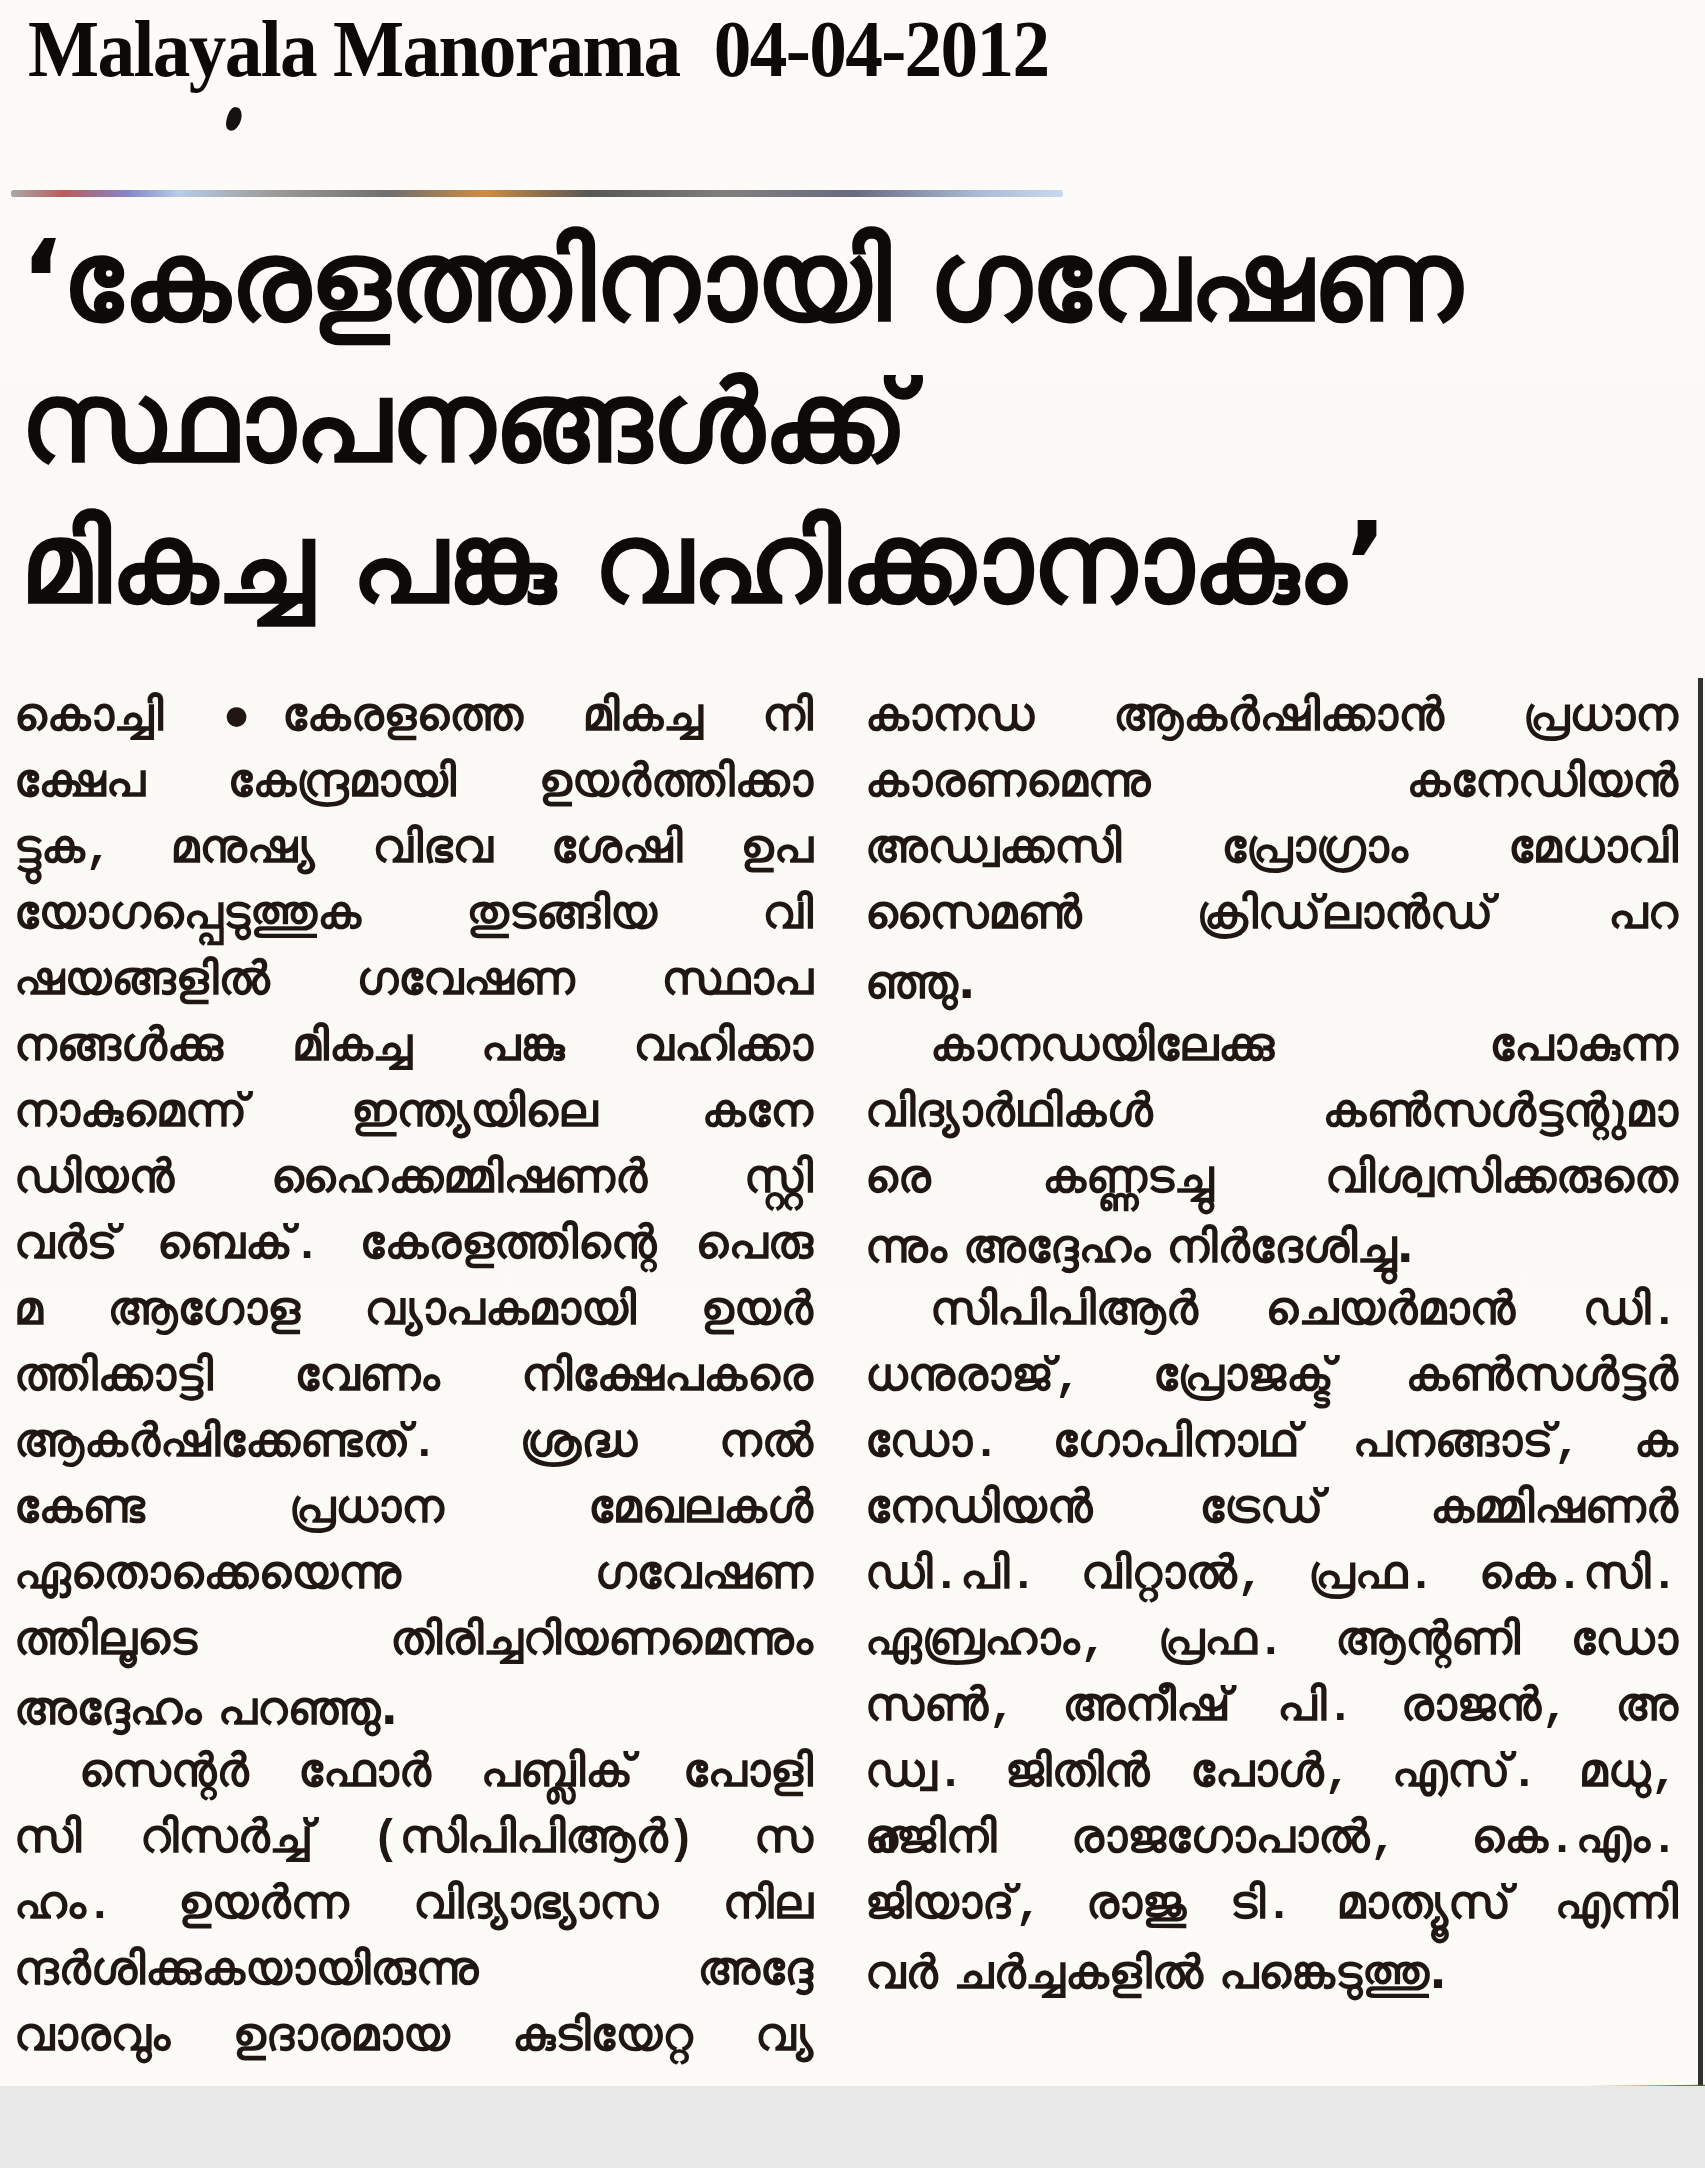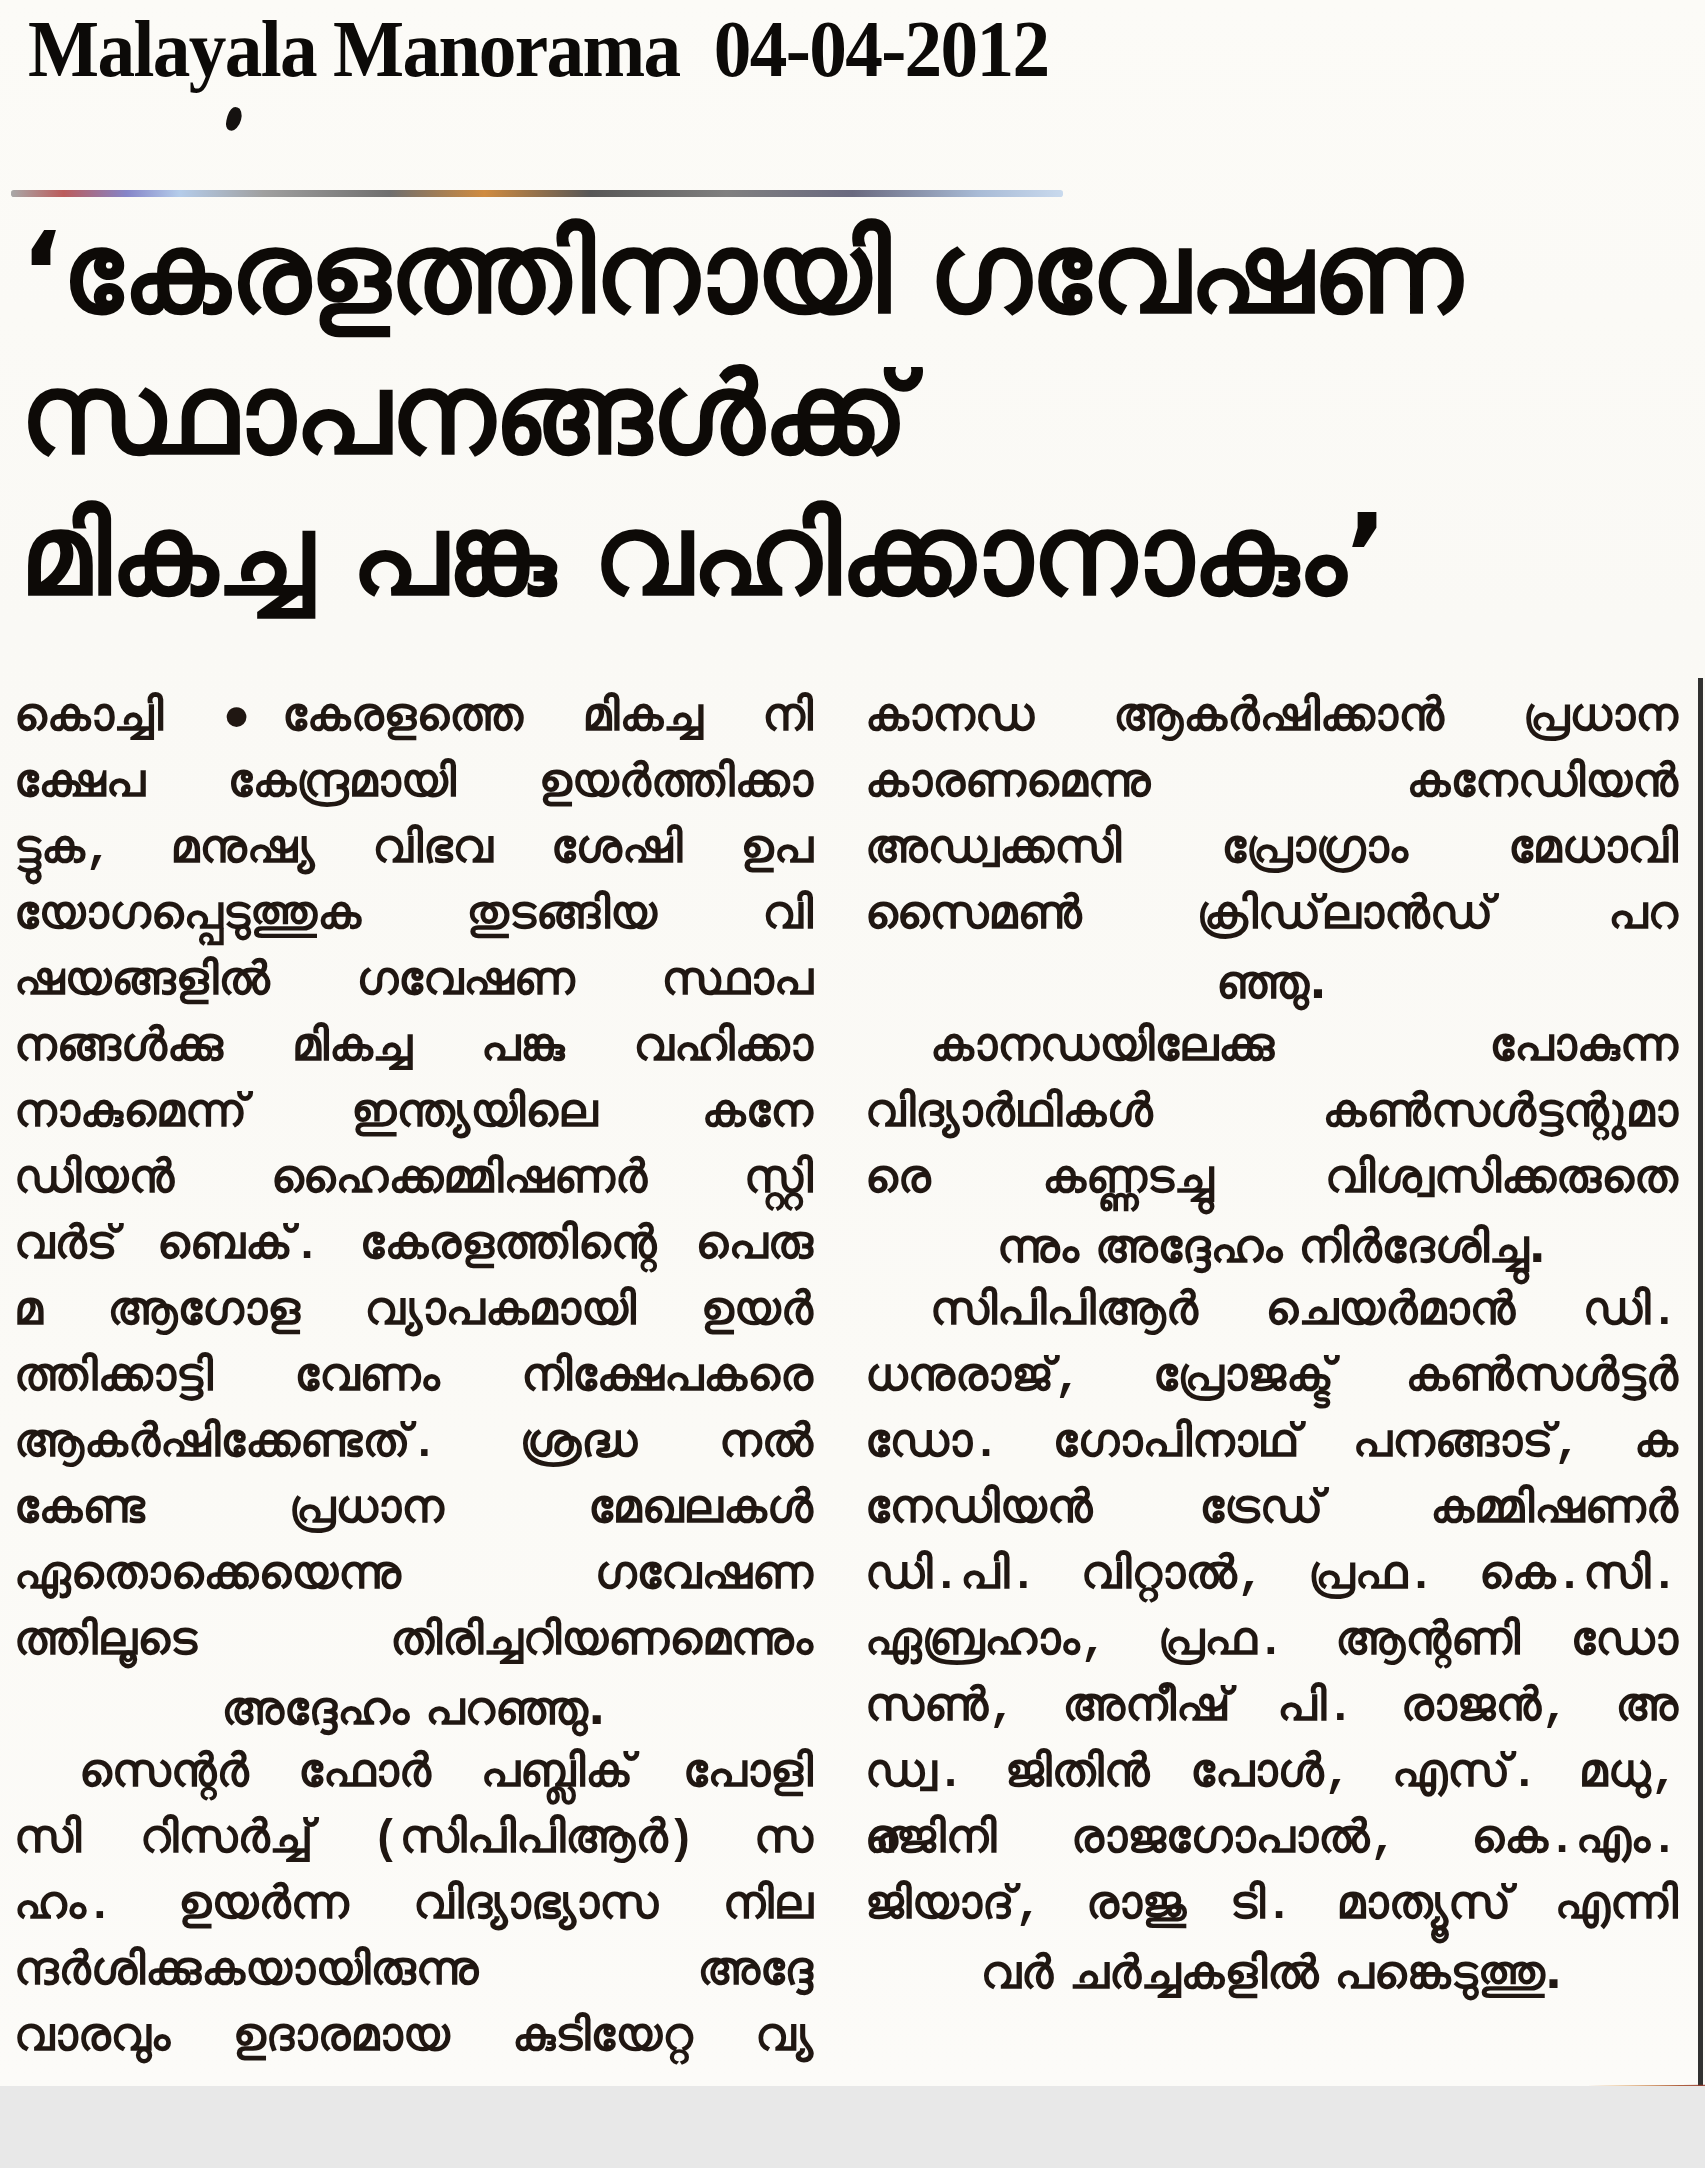--- a/index.html
+++ b/index.html
@@ -20,36 +20,36 @@
     letter-spacing:-1.8px;
   }
   .rule{position:absolute;}
   .rule-top{
     left:11px;top:190px;width:1052px;height:6.5px;
     background:linear-gradient(90deg,
       #9a9a9a 0%,#b04040 5%,#7070c0 11%,#a8c4e8 16%,#909090 24%,
       #565656 36%,#c87820 45%,#3a3a3a 55%,#6a6a6a 68%,#50506a 80%,#9ab0d0 92%,#c0d4ec 100%);
     opacity:0.85;border-radius:2.8px;
   }
-  .headline{position:absolute;left:20px;top:203px;width:1154px;}
+  .headline{position:absolute;left:20px;top:211px;width:1154px;}
   .headline .line{
     font-size:113px;line-height:141px;font-weight:bold;
     color:#0d0a07;letter-spacing:-0.9px;white-space:nowrap;
     text-align:left;
   }
   .body{
     position:absolute;left:14px;top:685px;width:1678px;
     display:flex;gap:52px;
   }
   .col{width:799px;}
   .col-right{width:813px;}
   .col .line{
     font-size:46px;line-height:66px;height:66px;
     font-weight:bold;color:#201712;white-space:normal;
-    text-align:center;
+    text-align:left;
   }
   .col .line.just{text-align:justify;text-align-last:justify;font-family:Liberation Mono, monospace;}
   .col .line.indent{padding-left:65px;}
   .vrule{
     position:absolute;left:1698px;top:678px;width:4.6px;height:1414px;
     background:#1b1b1b;opacity:0.9;
   }
   .rule-bottom{
     left:0px;top:2104px;width:1717px;height:5.5px;
     transform:rotate(-0.65deg);transform-origin:0 50%;

